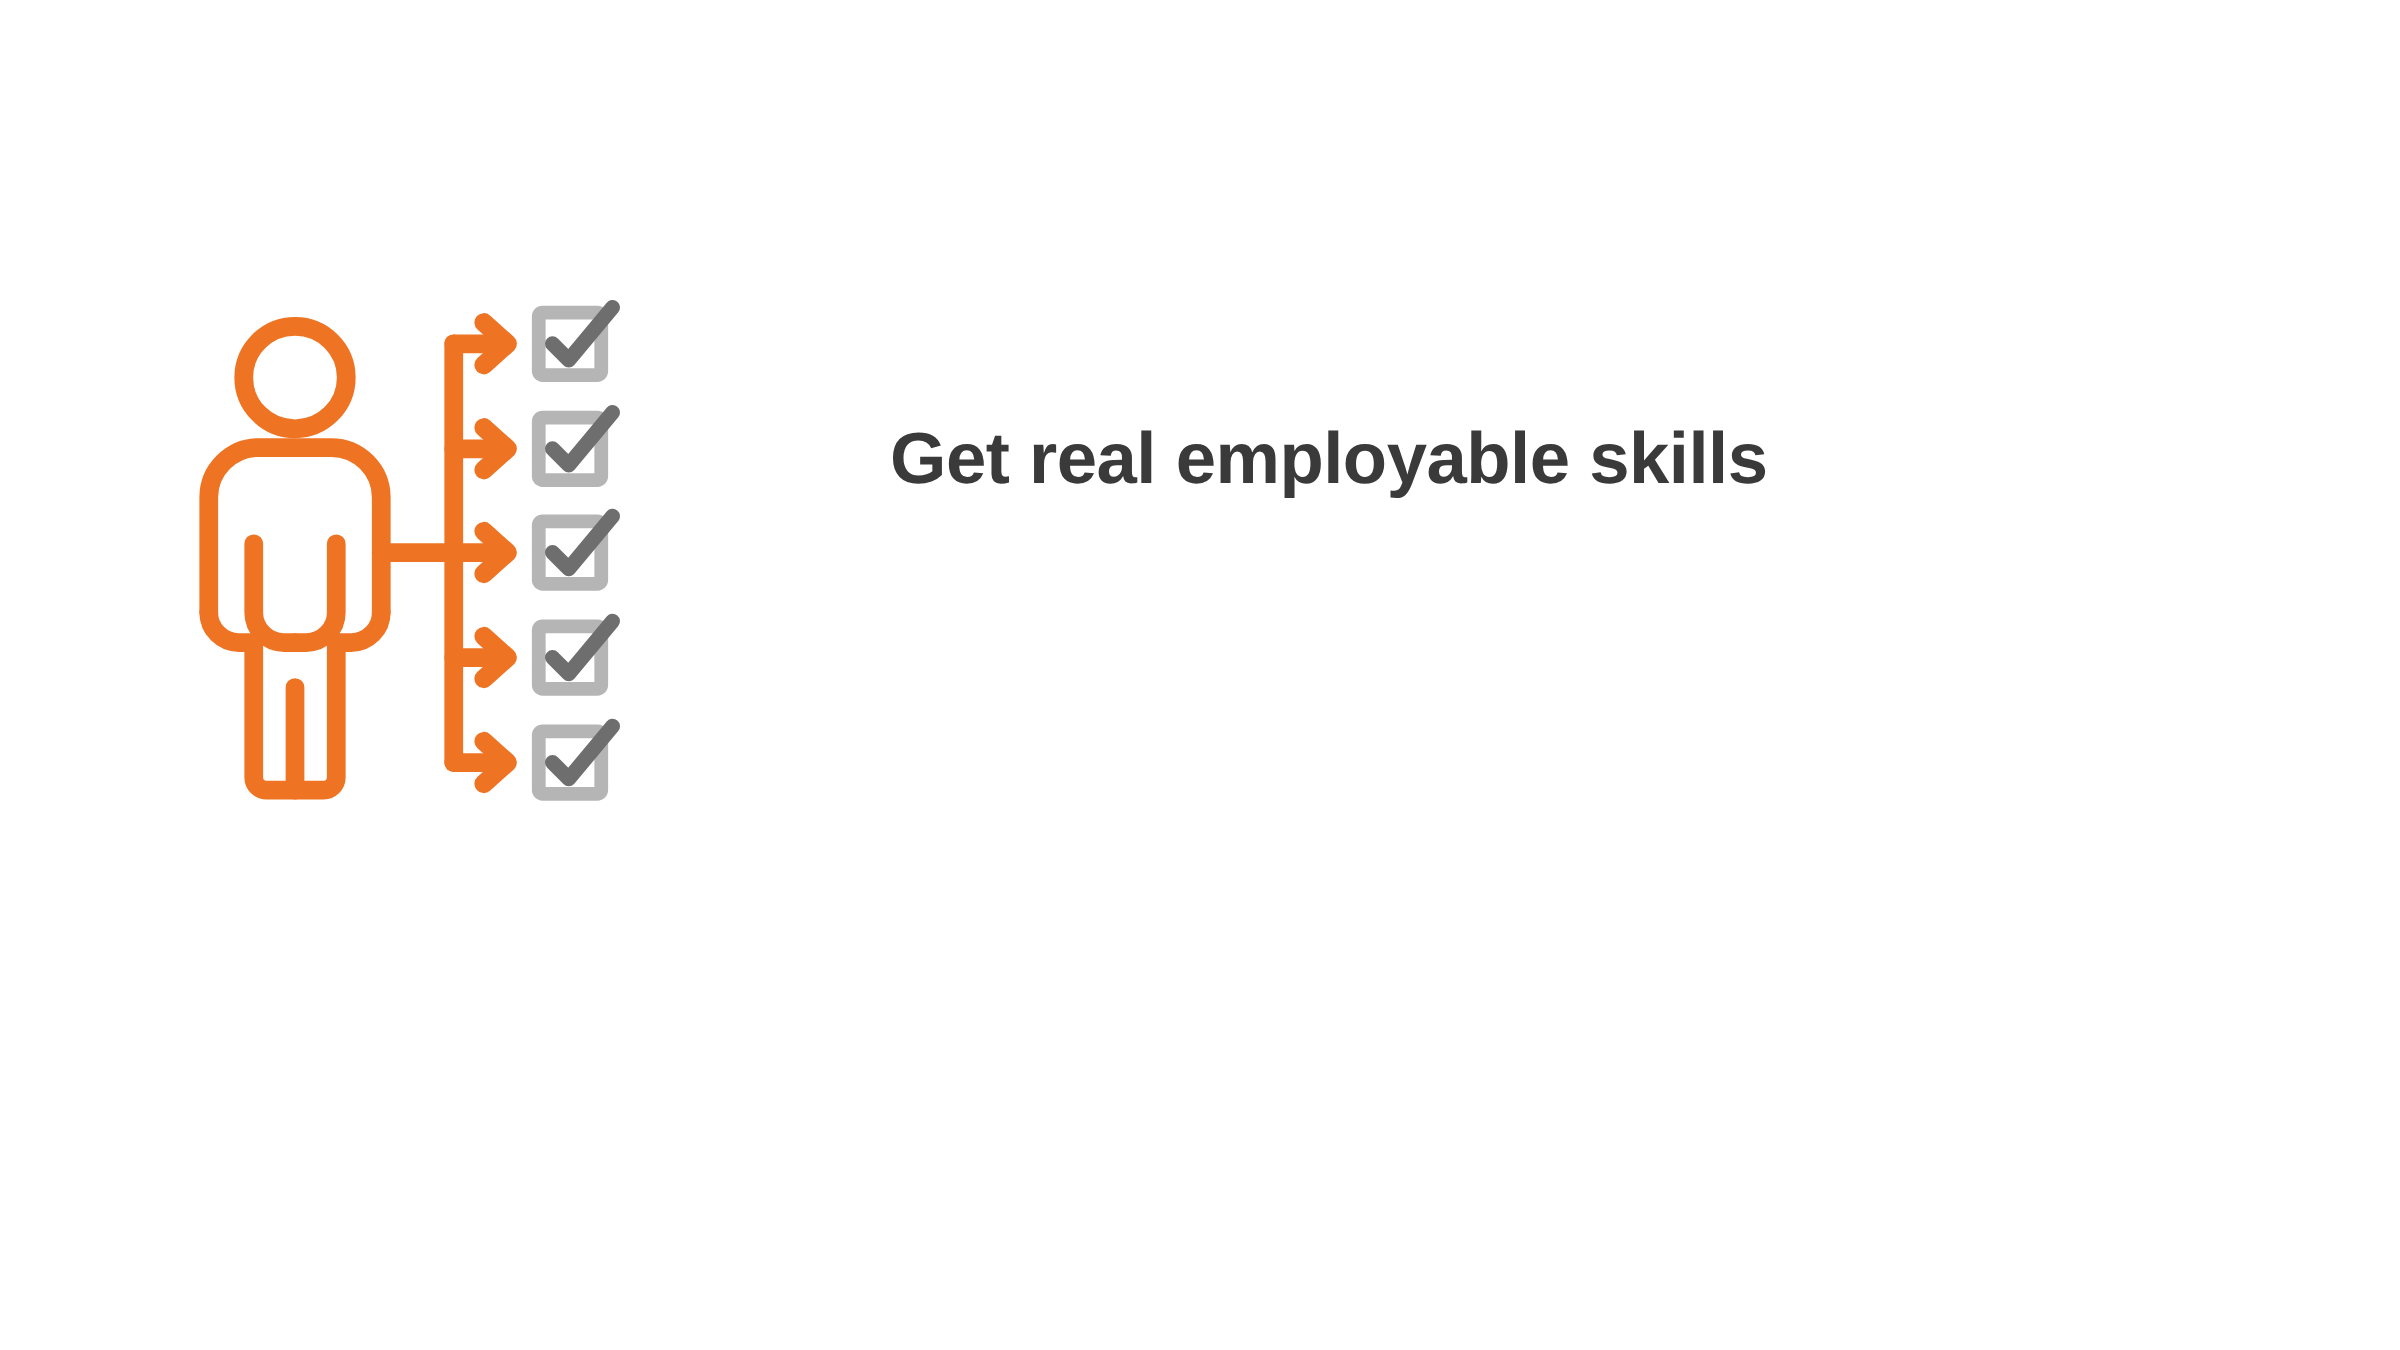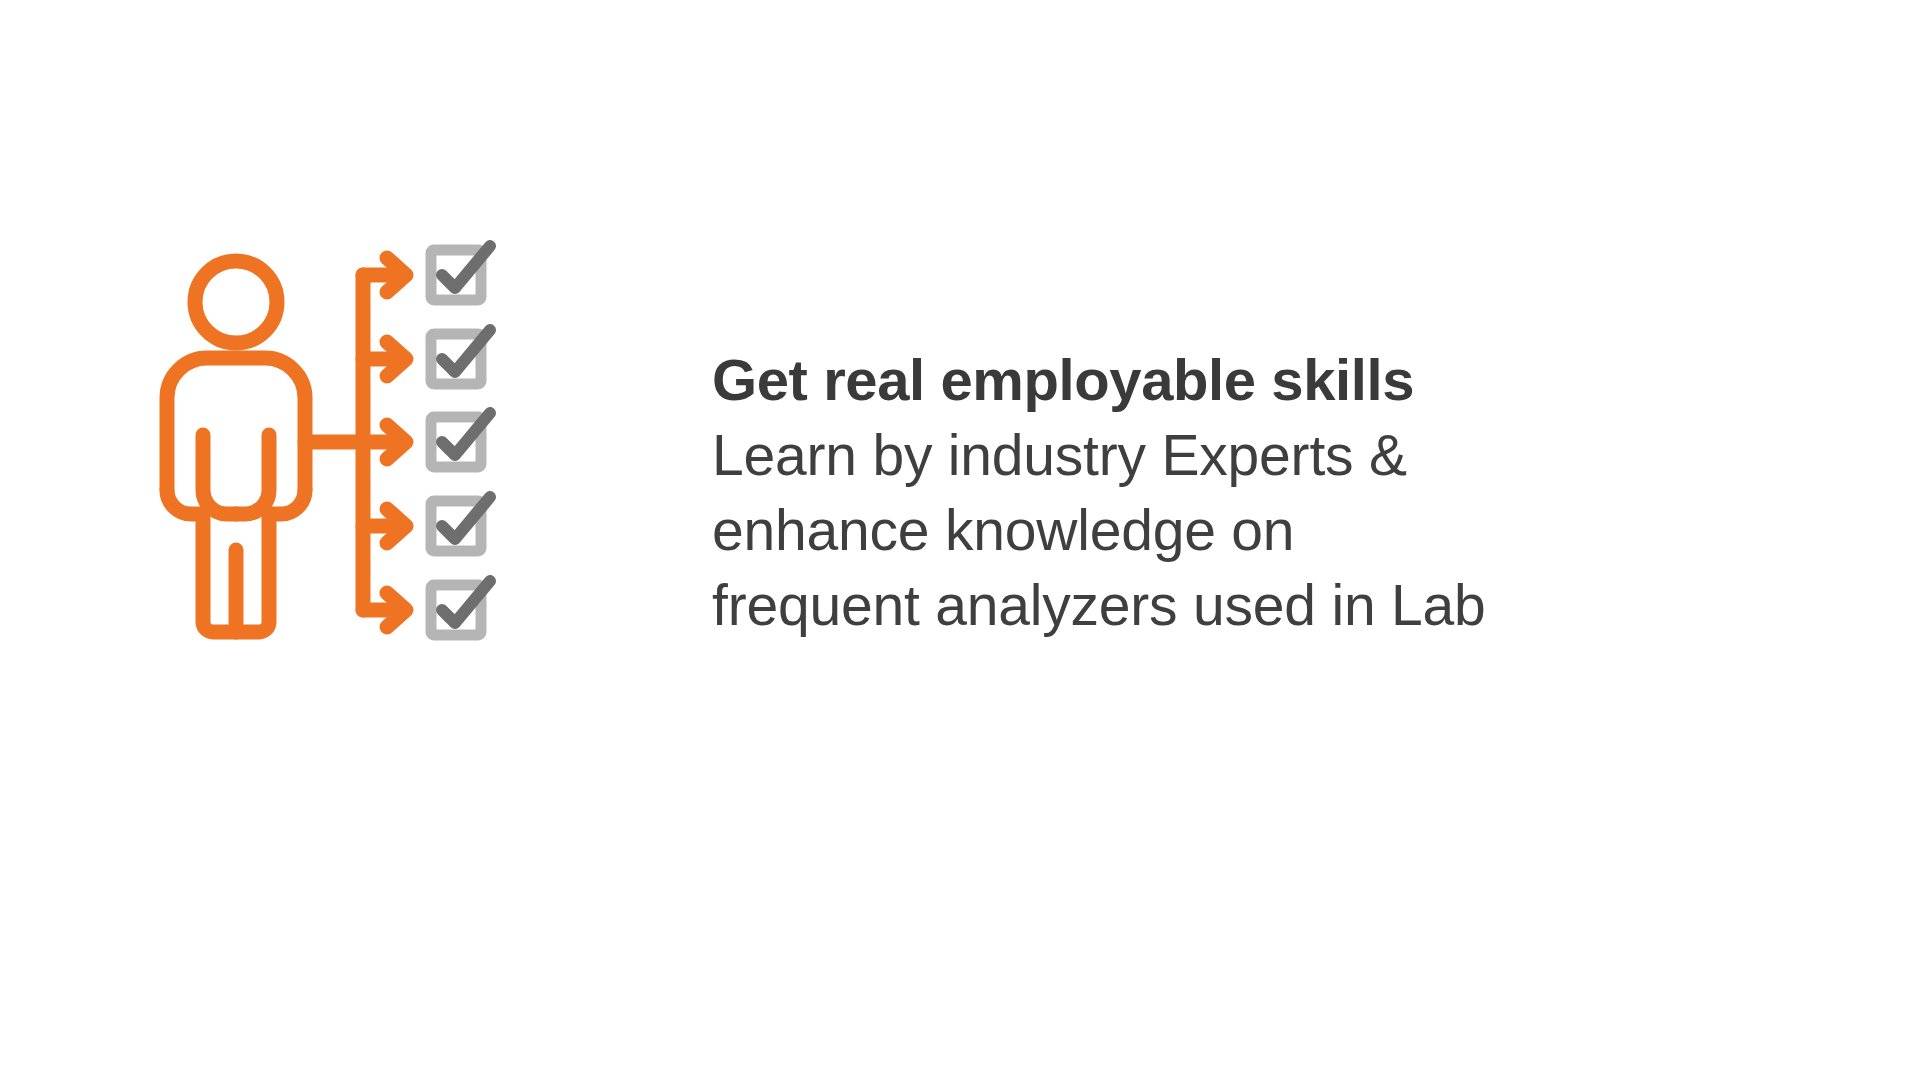--- a/index.html
+++ b/index.html
@@ -44,21 +44,21 @@
     width: 1120px;
   }
 
   #headline {
     font-size: 58px;
     font-weight: bold;
     color: #3a3a3a;
     line-height: 1.17;
     letter-spacing: -0.4px;
     white-space: nowrap;
-    margin: 16px 0 4px 0;
+    margin: 3px 0 4px 0;
   }
 
   #body-lines {
     margin: 0;
   }
   .body-line {
     font-size: 57px;
     font-weight: normal;
     color: #3f3f3f;
     line-height: 1.32;
@@ -142,20 +142,15 @@
           <rect x="281" y="345" width="50" height="50" rx="3" fill="none" stroke="#b5b5b5" stroke-width="11"></rect>
           <path d="M 292 370 L 305 383 L 340 341" fill="none" stroke="#6e6e6e" stroke-width="12" stroke-linecap="round" stroke-linejoin="round"></path>
         </g>
       </g>
 
     </svg>
   </div>
 
   <div id="textblock">
     <div id="headline">Get real employable skills</div>
-    <div id="body-lines">
-      <div class="body-line">Learn by industry Experts &amp;</div>
-      <div class="body-line">enhance knowledge on</div>
-      <div class="body-line">frequent analyzers used in Lab</div>
-    </div>
   </div>
 
 </div>
 
 </body></html>

